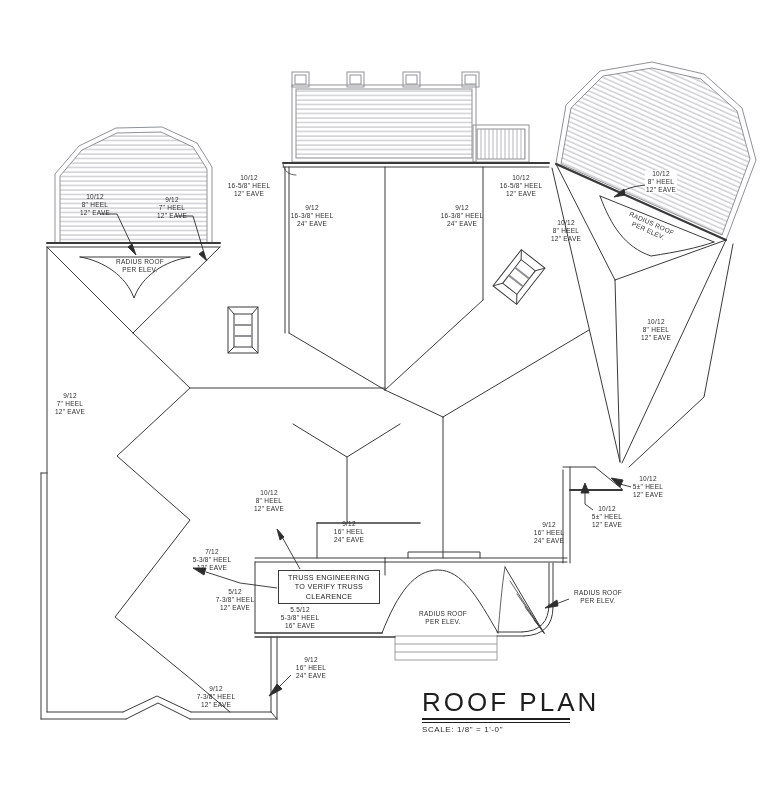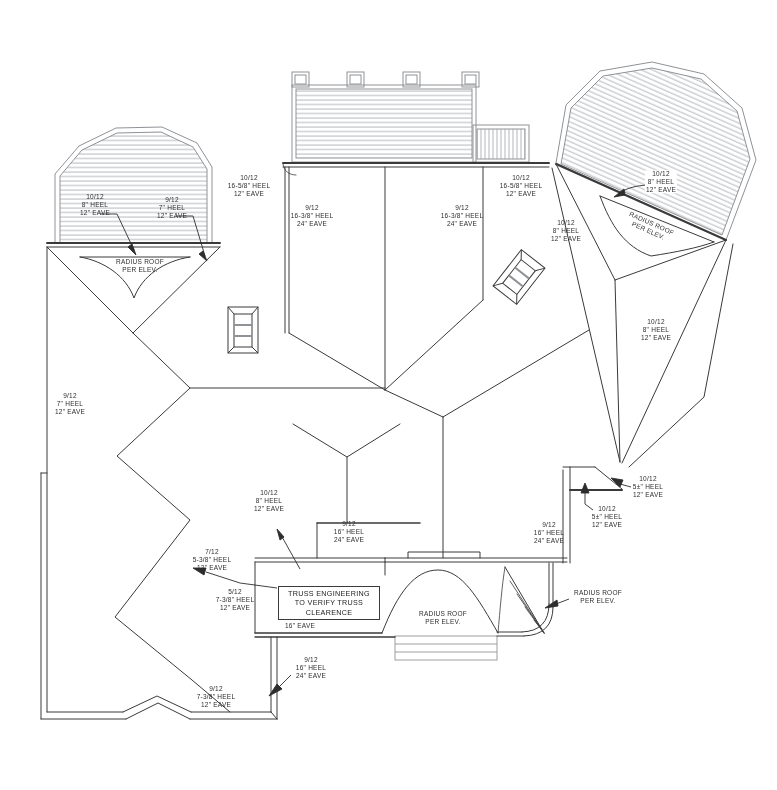--- a/index.html
+++ b/index.html
@@ -7,21 +7,21 @@
          font-family:"Liberation Sans",sans-serif;}
   #plan-svg{position:absolute;left:0;top:0;}
   .lbl{position:absolute;transform:translate(-50%,-50%);text-align:center;
        font:6.5px/7.8px "Liberation Sans",sans-serif;letter-spacing:.25px;color:#2d2d2d;
        white-space:nowrap;}
   .lbl span{display:block;}
   .lbl.bg{background:#fff;padding:0 1px;}
   .lbl.rot24{transform:translate(-50%,-50%) rotate(24deg);}
   .note-box{position:absolute;left:278px;top:570px;width:100px;height:32px;background:#fff;
        border:1.2px solid #3a3a3a;display:flex;flex-direction:column;justify-content:center;
-       text-align:center;font:7.2px/9.3px "Liberation Sans",sans-serif;letter-spacing:.3px;color:#222;margin-top:16px;}
+       text-align:center;font:7.2px/9.3px "Liberation Sans",sans-serif;letter-spacing:.3px;color:#222;}
   .note-box span{display:block;}
   #title-block{position:absolute;left:422px;top:688px;color:#1e1e1e;}
   #title-text{font:26px/28px "Liberation Sans",sans-serif;letter-spacing:3px;}
   #title-rule{width:148px;border-top:2.4px solid #1e1e1e;border-bottom:1px solid #1e1e1e;height:2px;margin-top:2px;}
   #scale-text{font:8px/10px "Liberation Sans",sans-serif;letter-spacing:.6px;margin-top:2px;color:#2d2d2d;}
 </style>
 </head>
 <body>
 
 <div id="sheet">
@@ -287,14 +287,19 @@
       <span>16" HEEL</span>
       <span>24" EAVE</span>
     </div>
 
 <div class="note-box">
   <span>TRUSS ENGINEERING</span>
       <span>TO VERIFY TRUSS</span>
       <span>CLEARENCE</span>
 </div>
 
-
+<div id="title-block">
+  <div id="title-text">ROOF PLAN</div>
+  <div id="title-rule"></div>
+  <div id="scale-text">SCALE: 1/8" = 1'-0"</div>
 </div>
 
+</div>
+
 </body></html>

